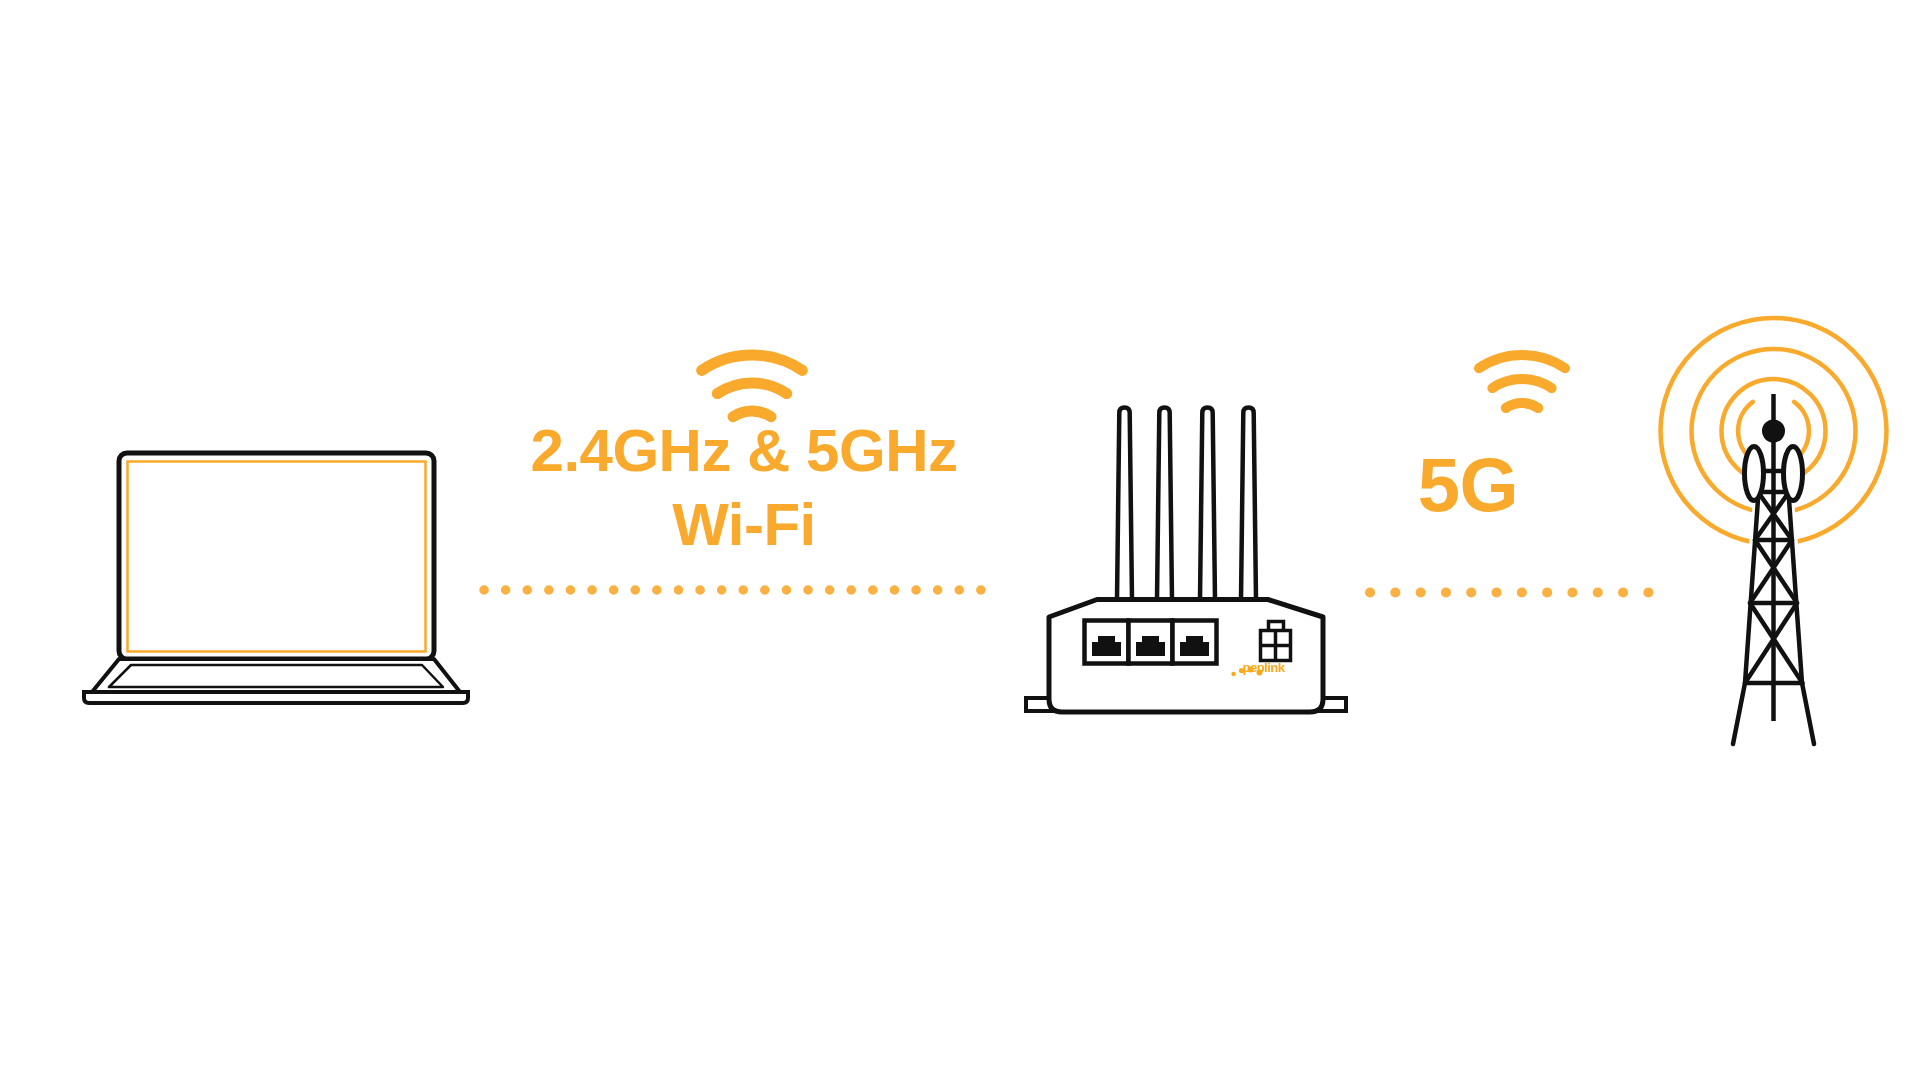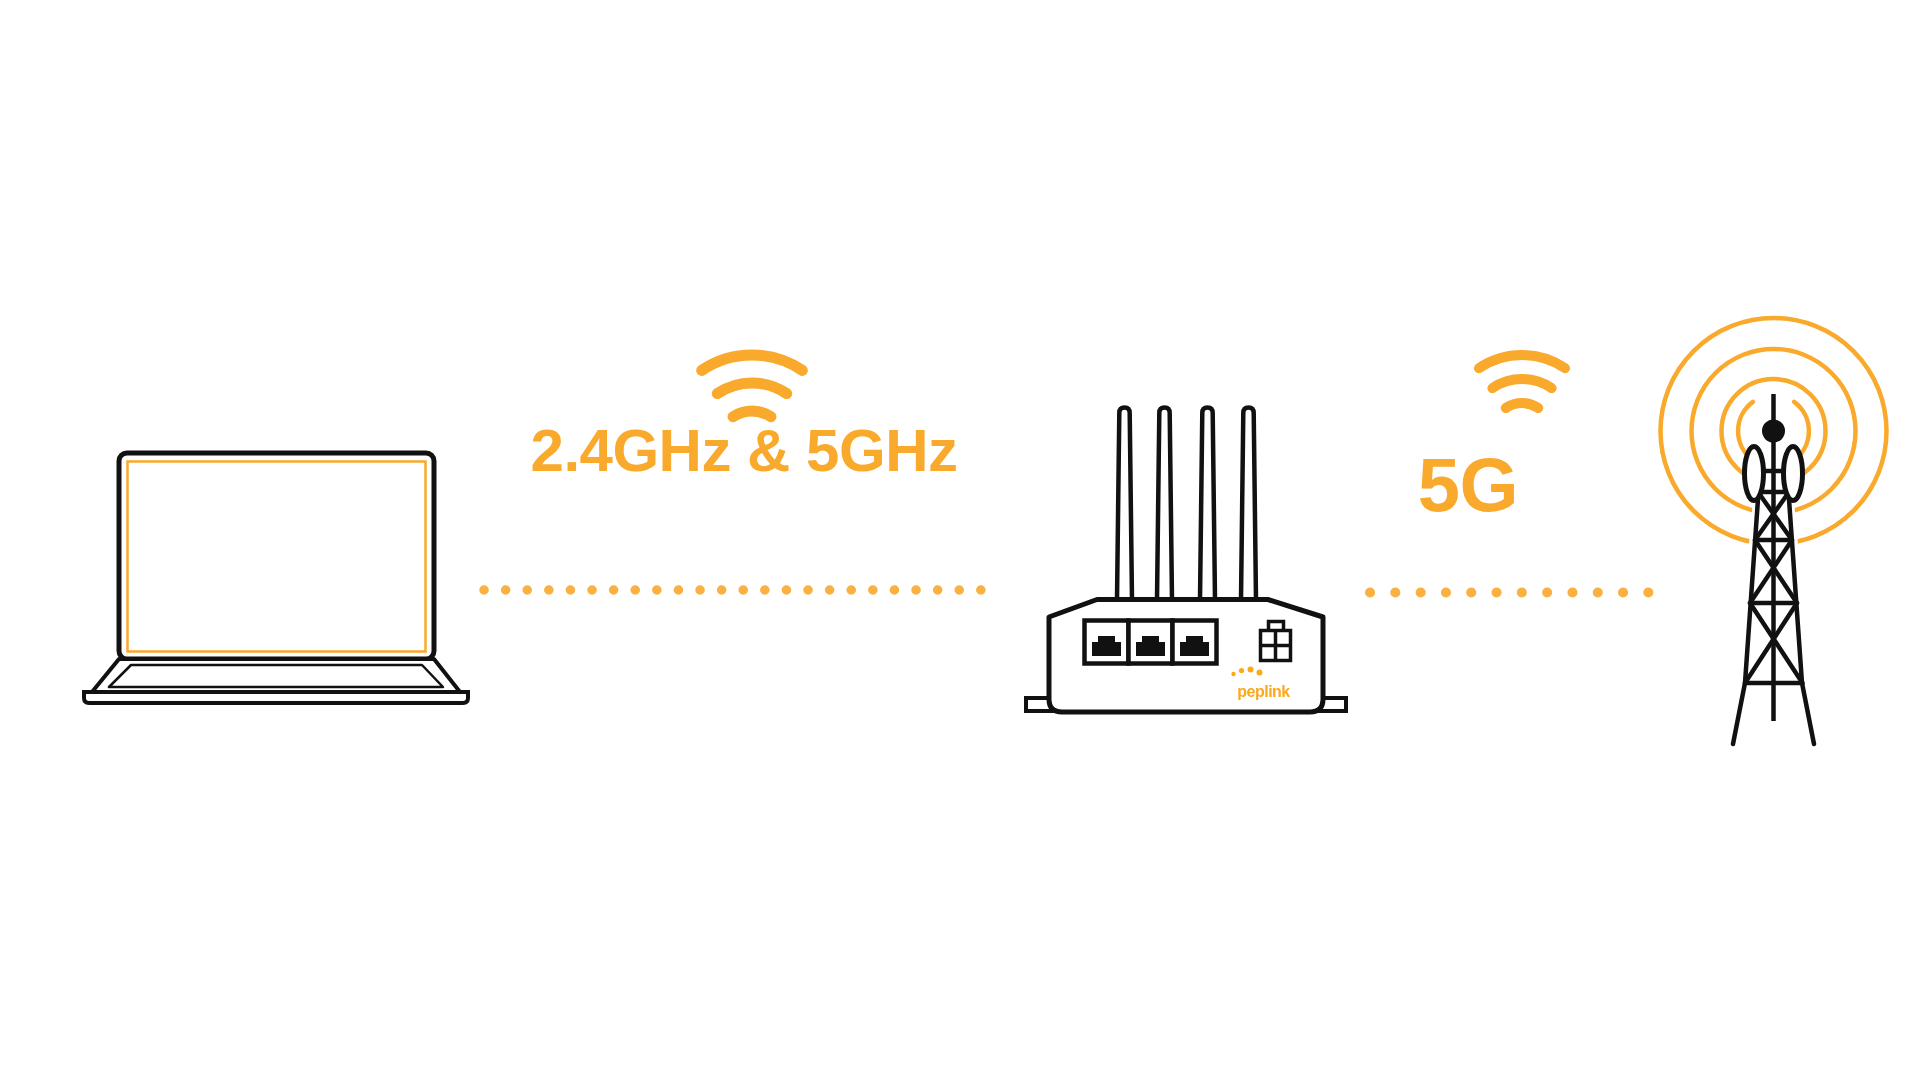--- a/index.html
+++ b/index.html
@@ -42,24 +42,24 @@
   .wifi-band-label {
     left: 432px; top: 414px; width: 600px;
     font-size: 60px; line-height: 74px;
   }
   .fiveg-label {
     left: 1356px; top: 445px; width: 200px;
     font-size: 76px; line-height: 80px;
   }
   .peplink-logo-text {
     position: absolute;
-    left: 1214px; top: 681px; width: 75px;
+    left: 1214px; top: 657px; width: 75px;
     color: var(--logo_orange);
     font-weight: bold;
-    font-size: 16px; line-height: 22px;
+    font-size: 13px; line-height: 22px;
     text-align: center;
     letter-spacing: -0.5px;
     user-select: none;
   }
 </style>
 </head>
 <body>
 
 <div class="canvas">
 
@@ -150,19 +150,20 @@
       </g>
 
       <ellipse class="lnf" cx="1742" cy="473.5" rx="9.5" ry="27" stroke-width="5"></ellipse>
       <ellipse class="lnf" cx="1781" cy="473.5" rx="9.5" ry="27" stroke-width="5"></ellipse>
       <circle class="blk" cx="1761.5" cy="431" r="11.5"></circle>
     </g>
   </svg>
 
   <div class="label wifi-band-label">
     <div>2.4GHz &amp; 5GHz</div>
+    <div>Wi-Fi</div>
   </div>
 
   <div class="label fiveg-label">5G</div>
 
   <div class="peplink-logo-text">peplink</div>
 
 </div>
 
 </body></html>

